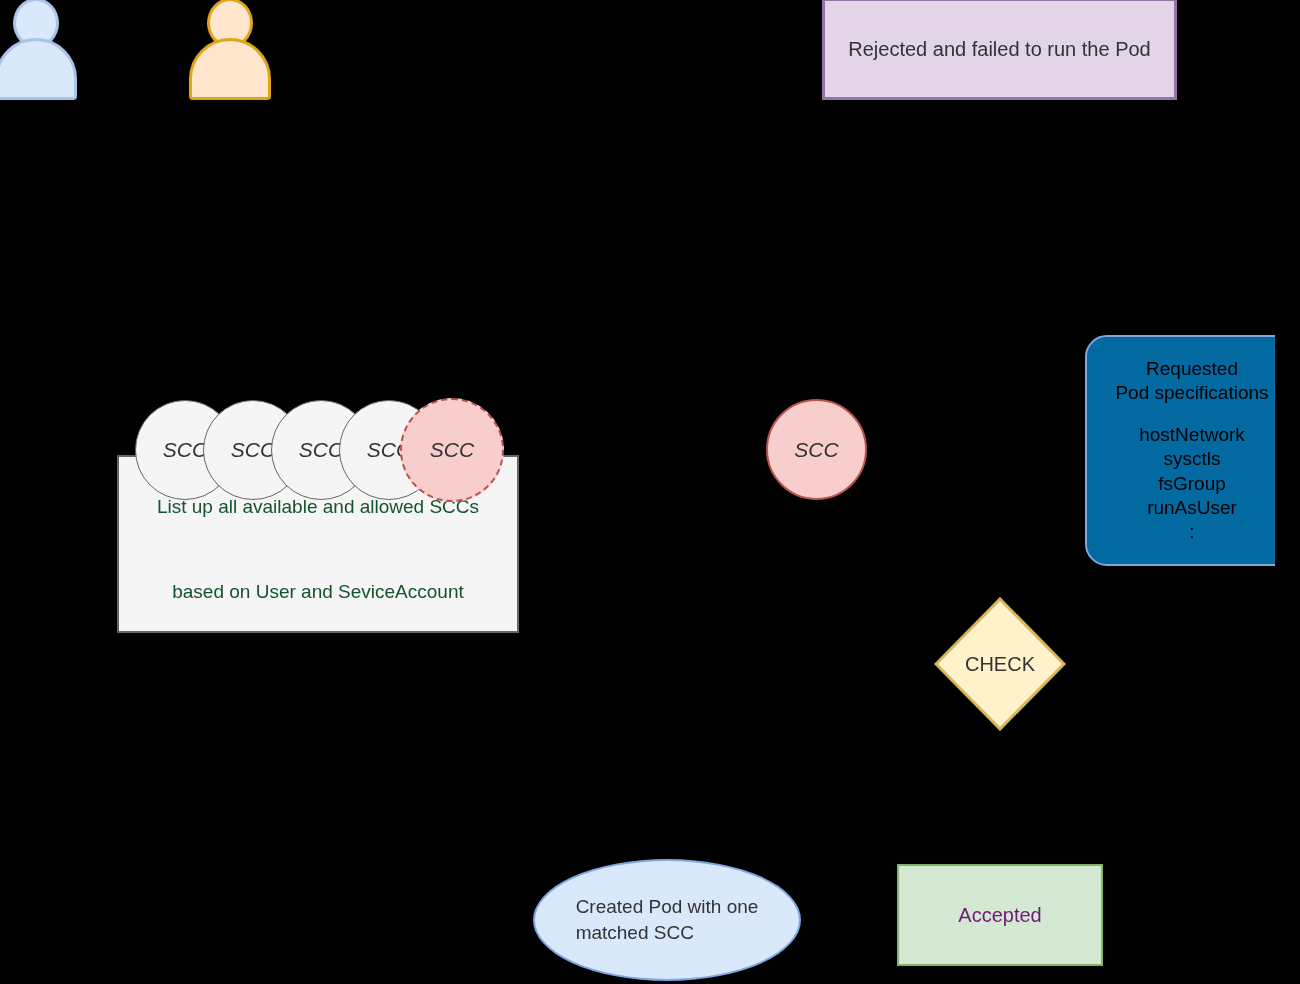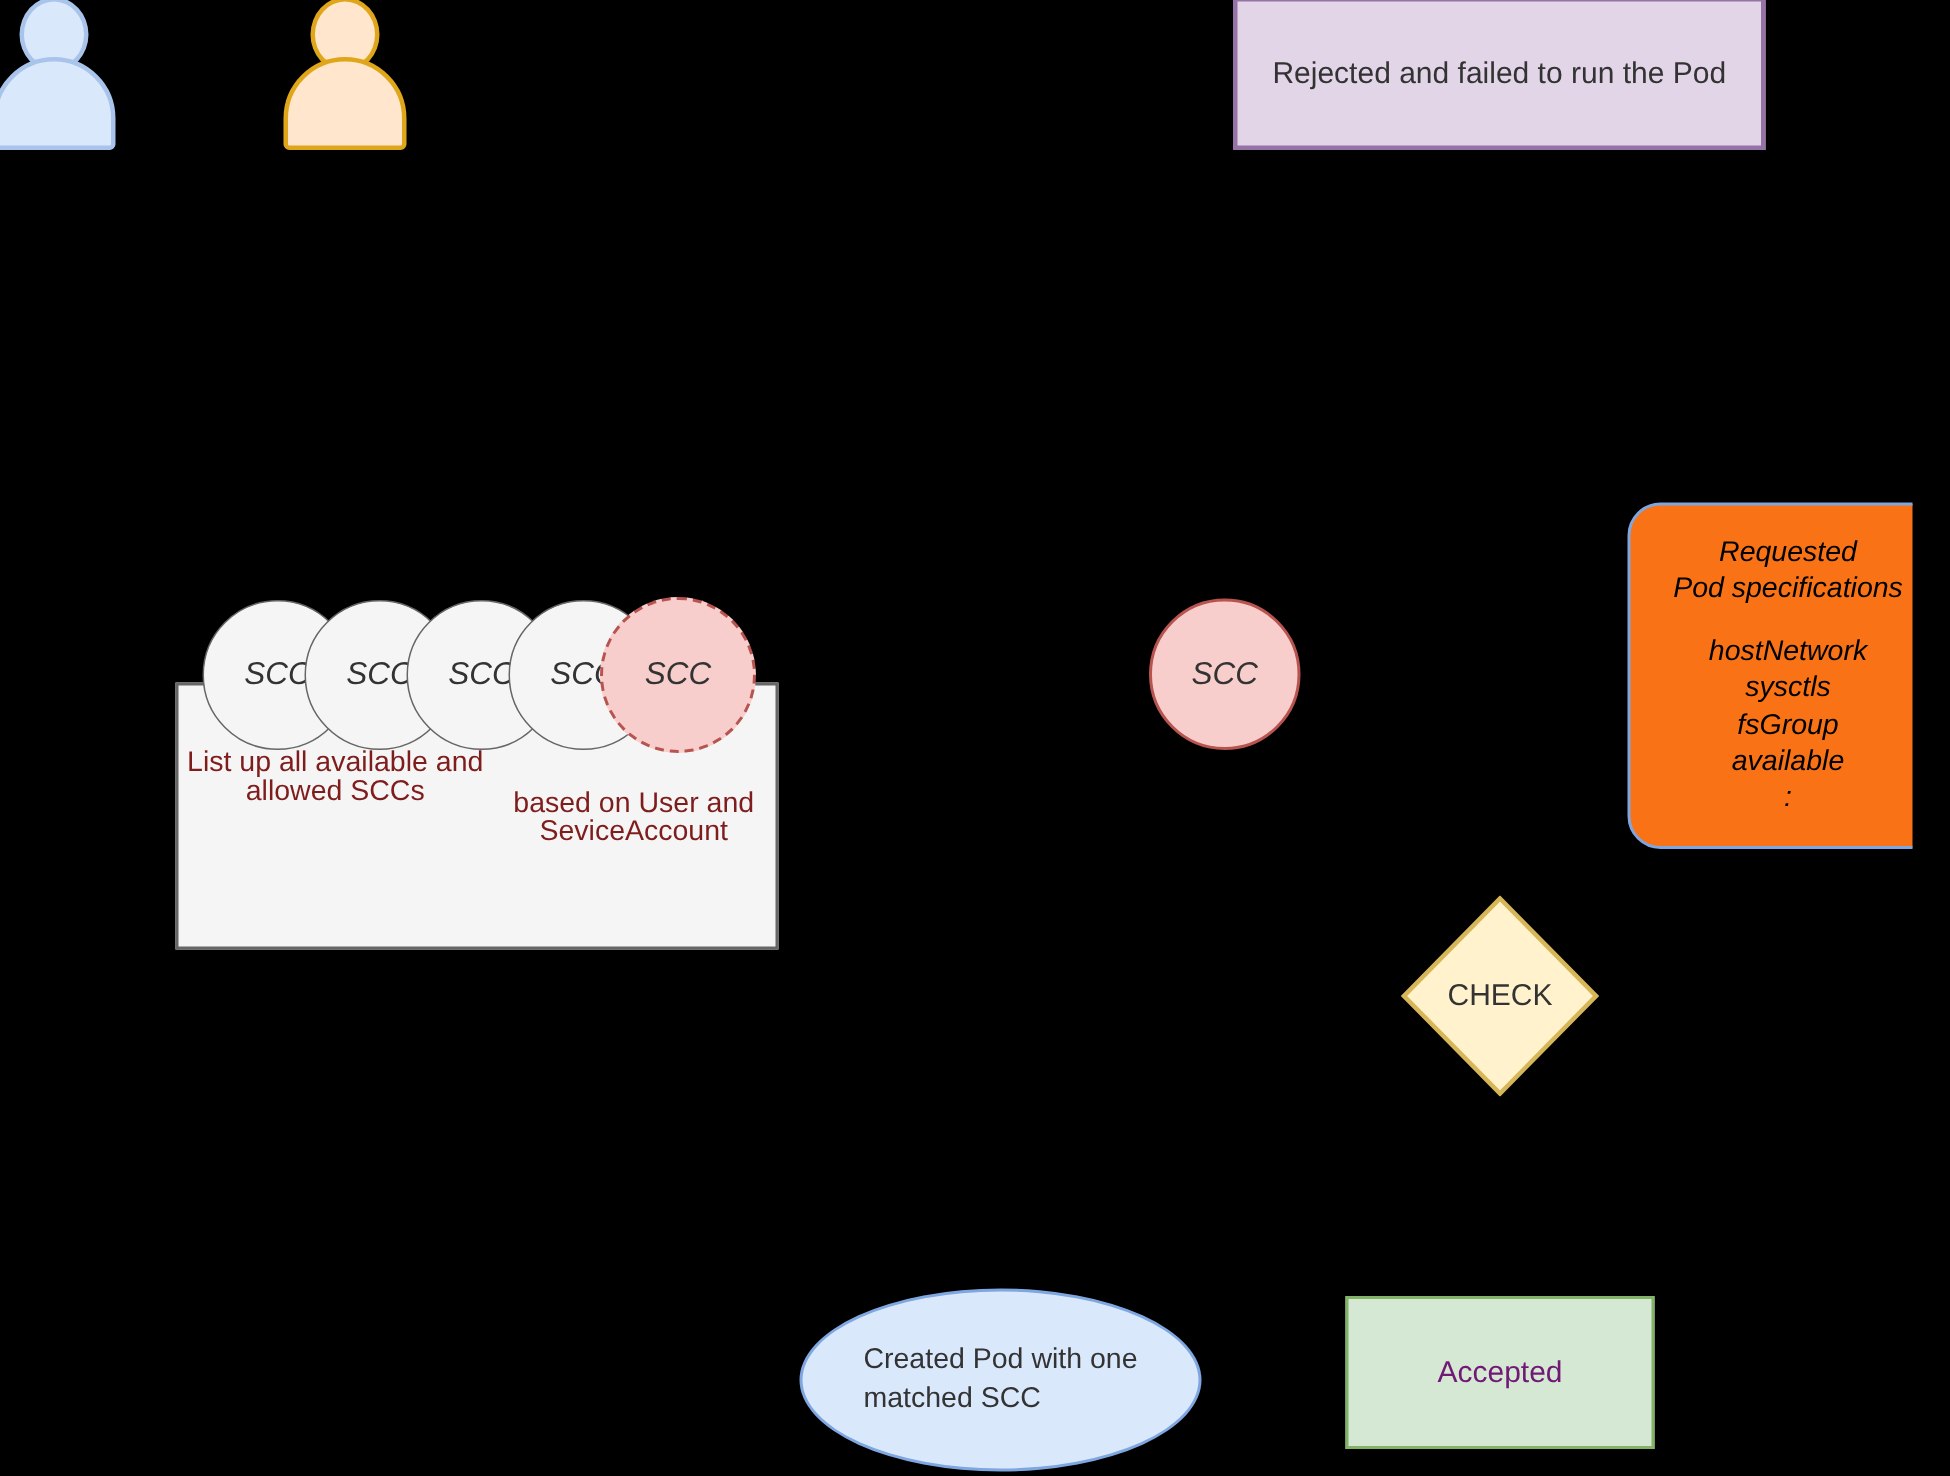--- a/index.html
+++ b/index.html
@@ -50,47 +50,46 @@
   .rect-green {
     background: #d5e8d4;
     border: 2px solid #82b366;
     color: #701a75;
     font-size: 20px;
   }
 
   .rect-gray {
     background: #f5f5f5;
     border: 2px solid #666666;
-    color: #7f1d1d;
+    color: #14532d;
     font-size: 19px;
-    flex-direction: row;
+    flex-direction: column;
     justify-content: flex-end;
     padding-bottom: 18px;
     line-height: 1.0;
   }
   .rect-gray .line1 { margin-bottom: 34px; }
   .rect-gray .line2 { margin-bottom: 12px; margin-top: 32px; }
 
   
   .rounded-blue {
     position: absolute;
     box-sizing: border-box;
-    background: #f97316;
+    background: #0369a1;
     border: 2px solid #7ea6e0;
     border-radius: 22px;
     color: #000000;
     font-size: 19px;
     display: flex;
     flex-direction: column;
     align-items: center;
     justify-content: flex-start;
     padding-top: 20px;
     line-height: 1.27;
     text-align: center;
-    font-style: italic;
   }
   .rounded-blue .gap { height: 18px; }
 
   
   .circle {
     position: absolute;
     box-sizing: border-box;
     border-radius: 50%;
     display: flex;
     align-items: center;
@@ -190,21 +189,21 @@
     <span>SCC</span>
   </div>
 
   <div class="rounded-blue" style="left:1085px; top:335px; width:214px; height:231px;">
     <span>Requested</span>
     <span>Pod specifications</span>
     <span class="gap"></span>
     <span>hostNetwork</span>
     <span>sysctls</span>
     <span>fsGroup</span>
-    <span>available</span>
+    <span>runAsUser</span>
     <span>:</span>
   </div>
 
   <div class="diamond-wrap" style="left:934px; top:597px; width:132px; height:134px;">
     <svg class="diamond-shape" viewBox="0 0 132 134" preserveAspectRatio="none">
       <polygon points="66,2 130,67 66,132 2,67" fill="#fff2cc" stroke="#d6b656" stroke-width="3"></polygon>
     </svg>
     <span class="diamond-label">CHECK</span>
   </div>
 

